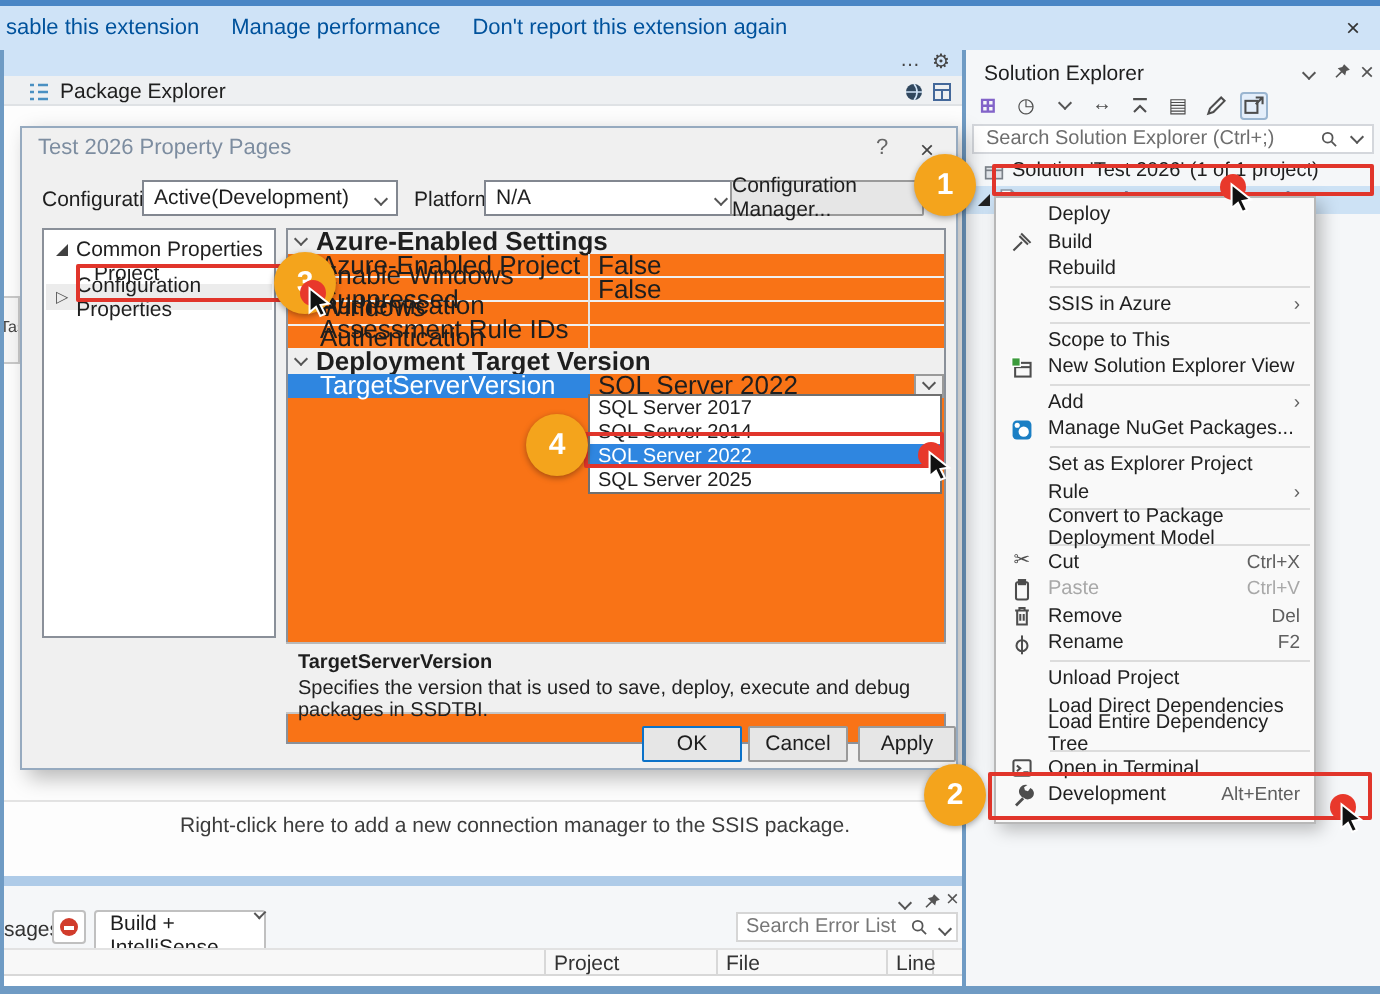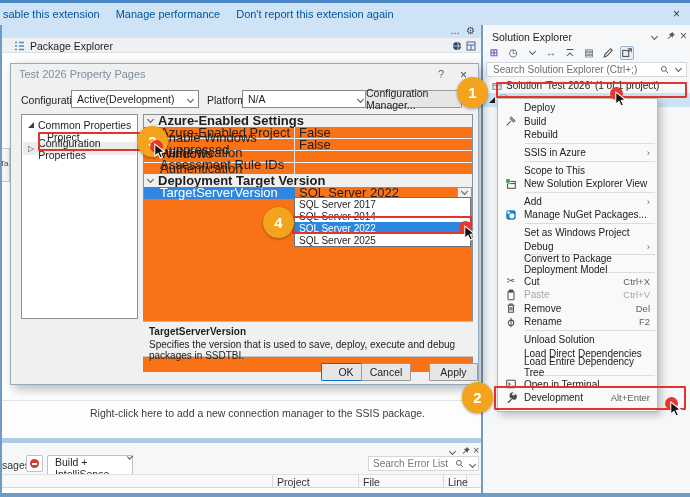--- a/index.html
+++ b/index.html
@@ -250,21 +250,21 @@
         </span>
       </div>
     </div>
 
     <div class="desc">
       <b>TargetServerVersion</b>
       <span>Specifies the version that is used to save, deploy, execute and debug packages in SSDTBI.</span>
     </div>
 
     <span class="btn default" style="left:310px;top:299px;width:50px">OK</span>
-    <span class="btn" style="left:350px;top:299px;width:50px">Cancel</span>
+    <span class="btn" style="left:363px;top:299px;width:50px">Cancel</span>
     <span class="btn" style="left:418px;top:299px;width:49px">Apply</span>
   </div>
 
   <div class="abs ddown">
     <div class="dopt">SQL Server 2017</div>
     <div class="dopt">SQL Server 2014</div>
     <div class="dopt hl">SQL Server 2022</div>
     <div class="dopt">SQL Server 2025</div>
   </div>
 
@@ -401,26 +401,26 @@
               <circle cx="8" cy="8" r="3" fill="#fff"></circle>
               <circle cx="4.2" cy="4.2" r="1.5" fill="#fff"></circle>
             </svg>
           </span>
           <span class="mi-label">Manage NuGet Packages...</span>
           <span class="mi-right"></span>
         </div>
         <div class="menu-sep"></div>
         <div class="menu-item">
           <span class="mi-icon"></span>
-          <span class="mi-label">Set as Windows Project</span>
-          <span class="mi-right"></span>
-        </div>
-        <div class="menu-item">
-          <span class="mi-icon"></span>
-          <span class="mi-label">Debug</span>
+          <span class="mi-label">Set as Explorer Project</span>
+          <span class="mi-right"></span>
+        </div>
+        <div class="menu-item">
+          <span class="mi-icon"></span>
+          <span class="mi-label">Rule</span>
           <span class="mi-right">›</span>
         </div>
         <div class="menu-sep"></div>
         <div class="menu-item">
           <span class="mi-icon"></span>
           <span class="mi-label">Convert to Package Deployment Model</span>
           <span class="mi-right"></span>
         </div>
         <div class="menu-sep"></div>
         <div class="menu-item">
@@ -455,21 +455,21 @@
               <circle cx="7" cy="8" r="3.2"></circle>
               <path d="M7 2v11"></path>
             </svg>
           </span>
           <span class="mi-label">Rename</span>
           <span class="mi-right">F2</span>
         </div>
         <div class="menu-sep"></div>
         <div class="menu-item">
           <span class="mi-icon"></span>
-          <span class="mi-label">Unload Solution</span>
+          <span class="mi-label">Unload Project</span>
           <span class="mi-right"></span>
         </div>
         <div class="menu-item">
           <span class="mi-icon"></span>
           <span class="mi-label">Load Direct Dependencies</span>
           <span class="mi-right"></span>
         </div>
         <div class="menu-item">
           <span class="mi-icon"></span>
           <span class="mi-label">Load Entire Dependency Tree</span>

